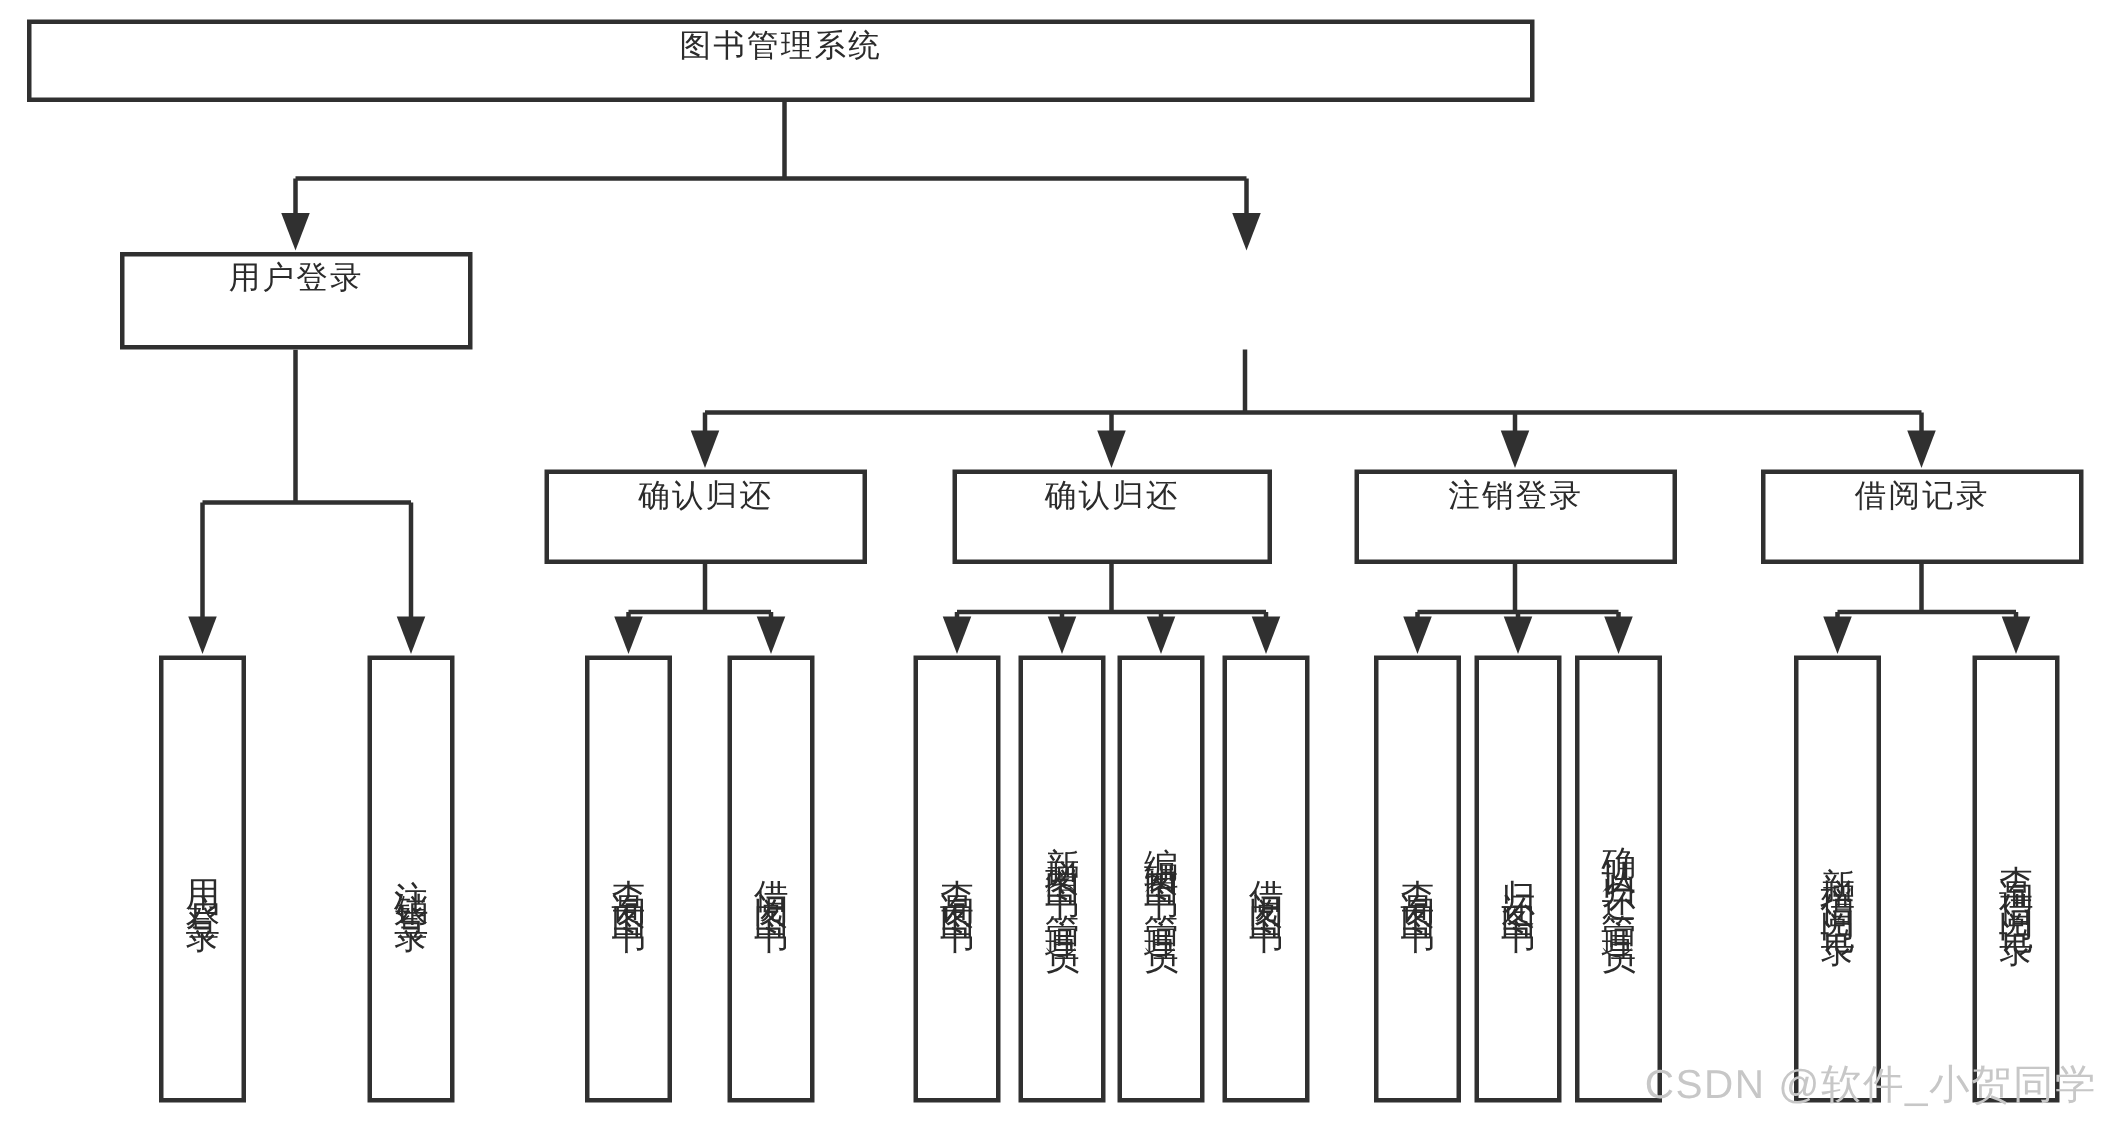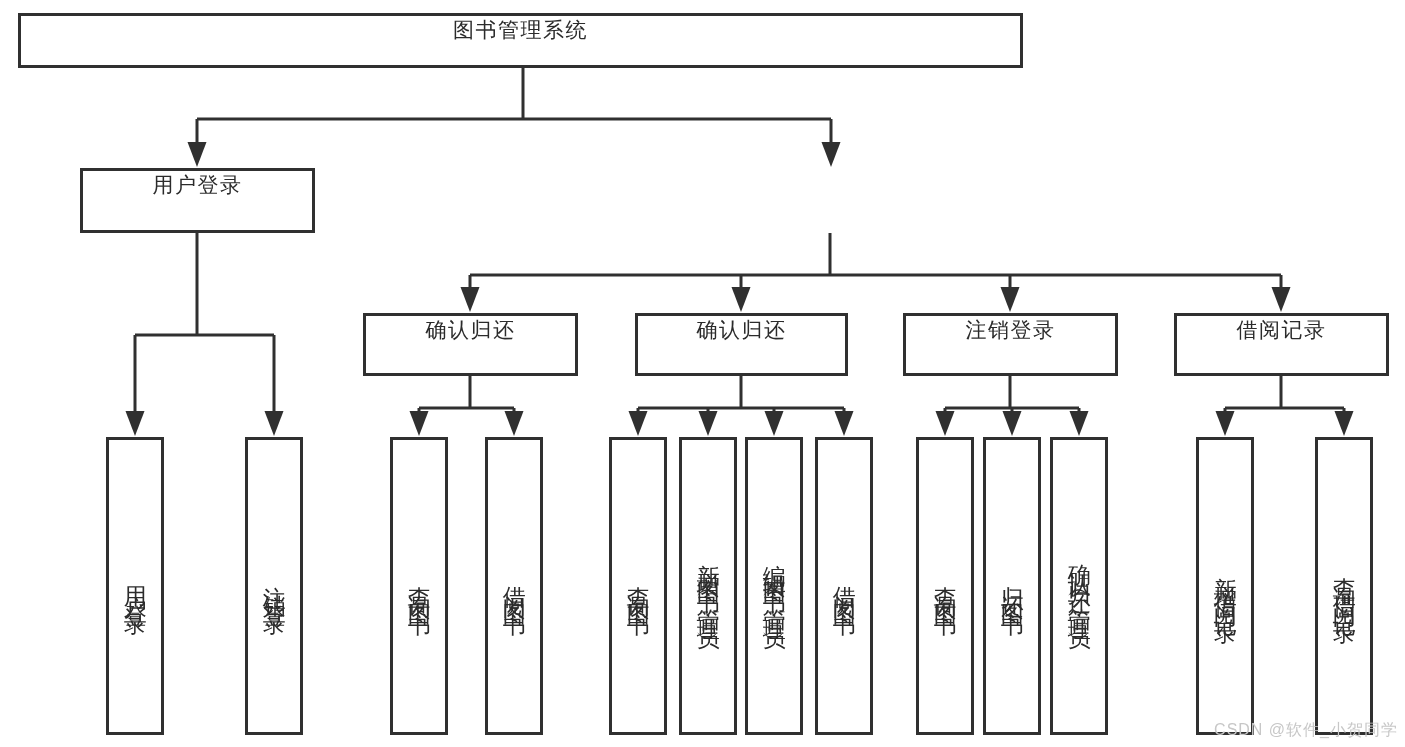--- a/index.html
+++ b/index.html
@@ -21,21 +21,21 @@
     position:absolute;box-sizing:border-box;border:3px solid #303030;background:#ffffff;
     top:437px;height:298px;width:58px;
     display:flex;align-items:center;justify-content:center;z-index:1;
   }
   .vnode .vlbl{
     writing-mode:vertical-lr;text-orientation:mixed;
     font-size:23px;letter-spacing:9px;line-height:1.1;color:#2b2b2b;
   }
   .watermark{
     position:absolute;right:7px;bottom:6px;z-index:3;
-    font-size:16px;letter-spacing:1px;color:#c7c7c7;white-space:nowrap;margin-left:33px;
+    font-size:27px;letter-spacing:1px;color:#c7c7c7;white-space:nowrap;margin-left:33px;
   }
 </style>
 </head>
 <body>
 
 <div class="stage">
 
   <svg class="edges" viewBox="0 0 1405 747" aria-hidden="true">
 
     <g>

